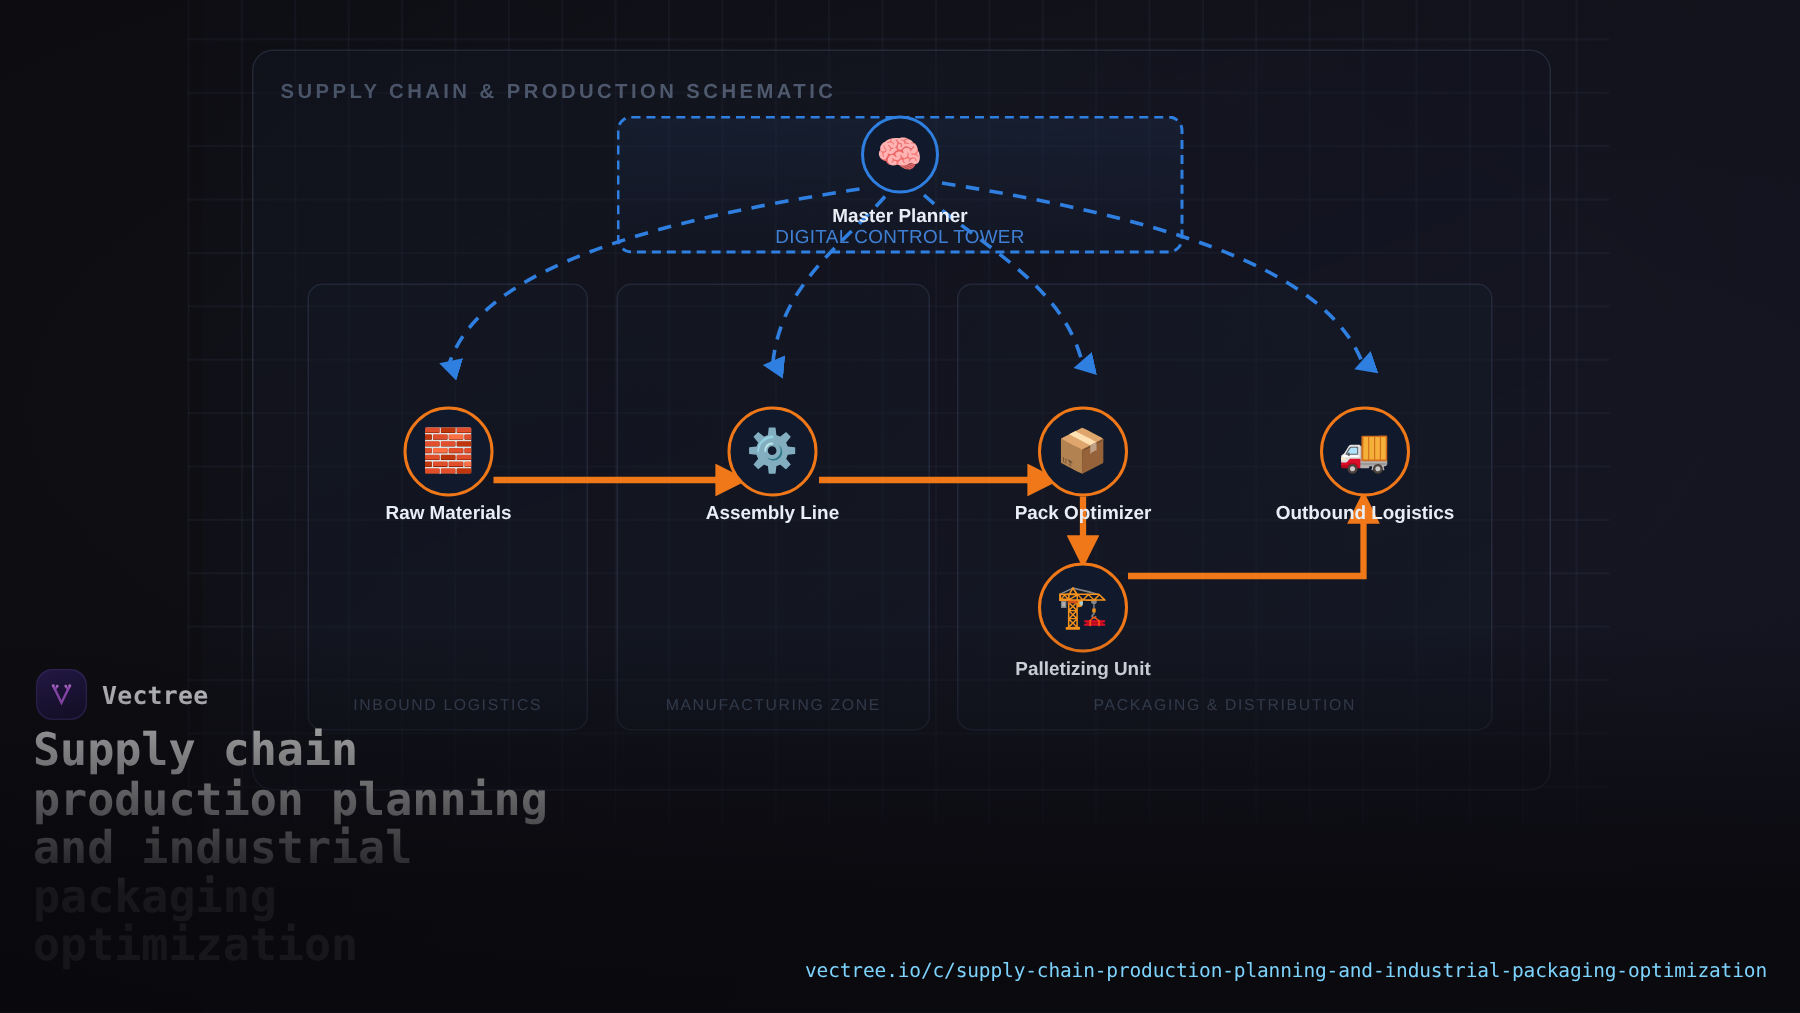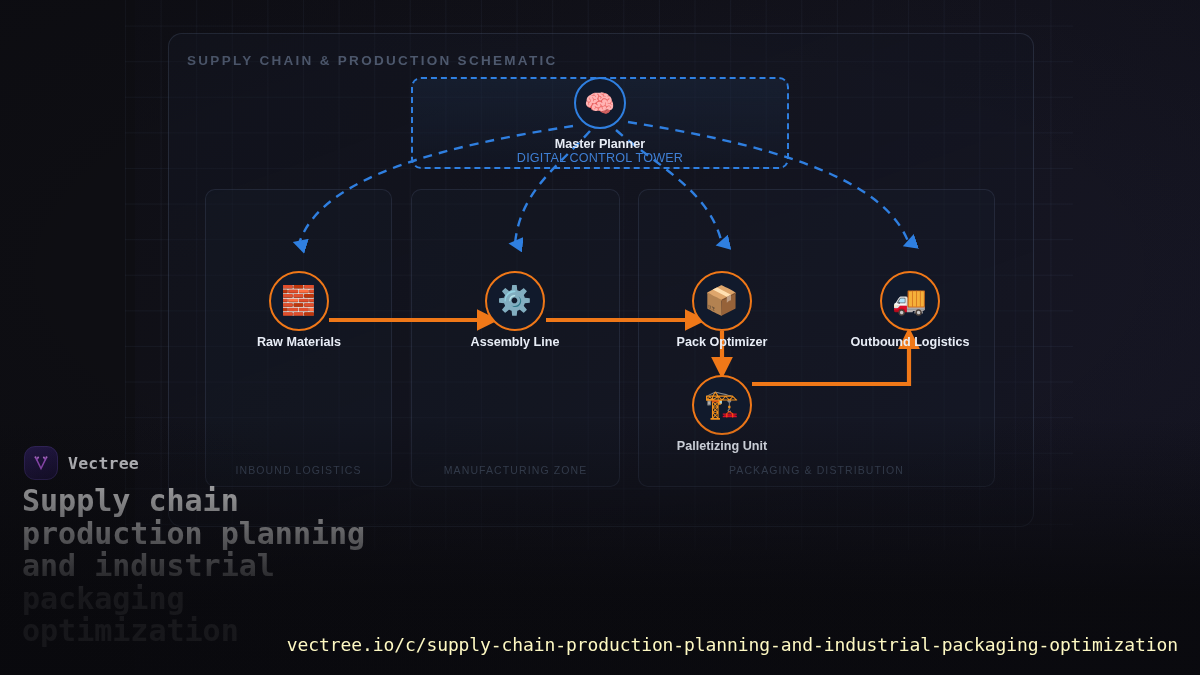--- a/index.html
+++ b/index.html
@@ -120,21 +120,21 @@
   #headline {
     position:absolute; left:22px; top:485px; width:520px;
     font-family:"DejaVu Sans Mono", monospace;
     font-size:30px; font-weight:700; line-height:32.5px;
     color:#ffffff;
     white-space:pre-line;
   }
   #url {
     position:absolute; right:22px; bottom:20px;
     font-family:"DejaVu Sans Mono", monospace;
-    font-size:18px; color:#fef9c3; letter-spacing:-.1px;
+    font-size:13px; color:#7dd3fc; letter-spacing:-.1px;
   }
 </style>
 </head>
 <body>
 
 <div id="bg-base"></div>
 <div id="bg-dark-left"></div>
 <div id="bg-grid"></div>
 
 <div id="panel">

